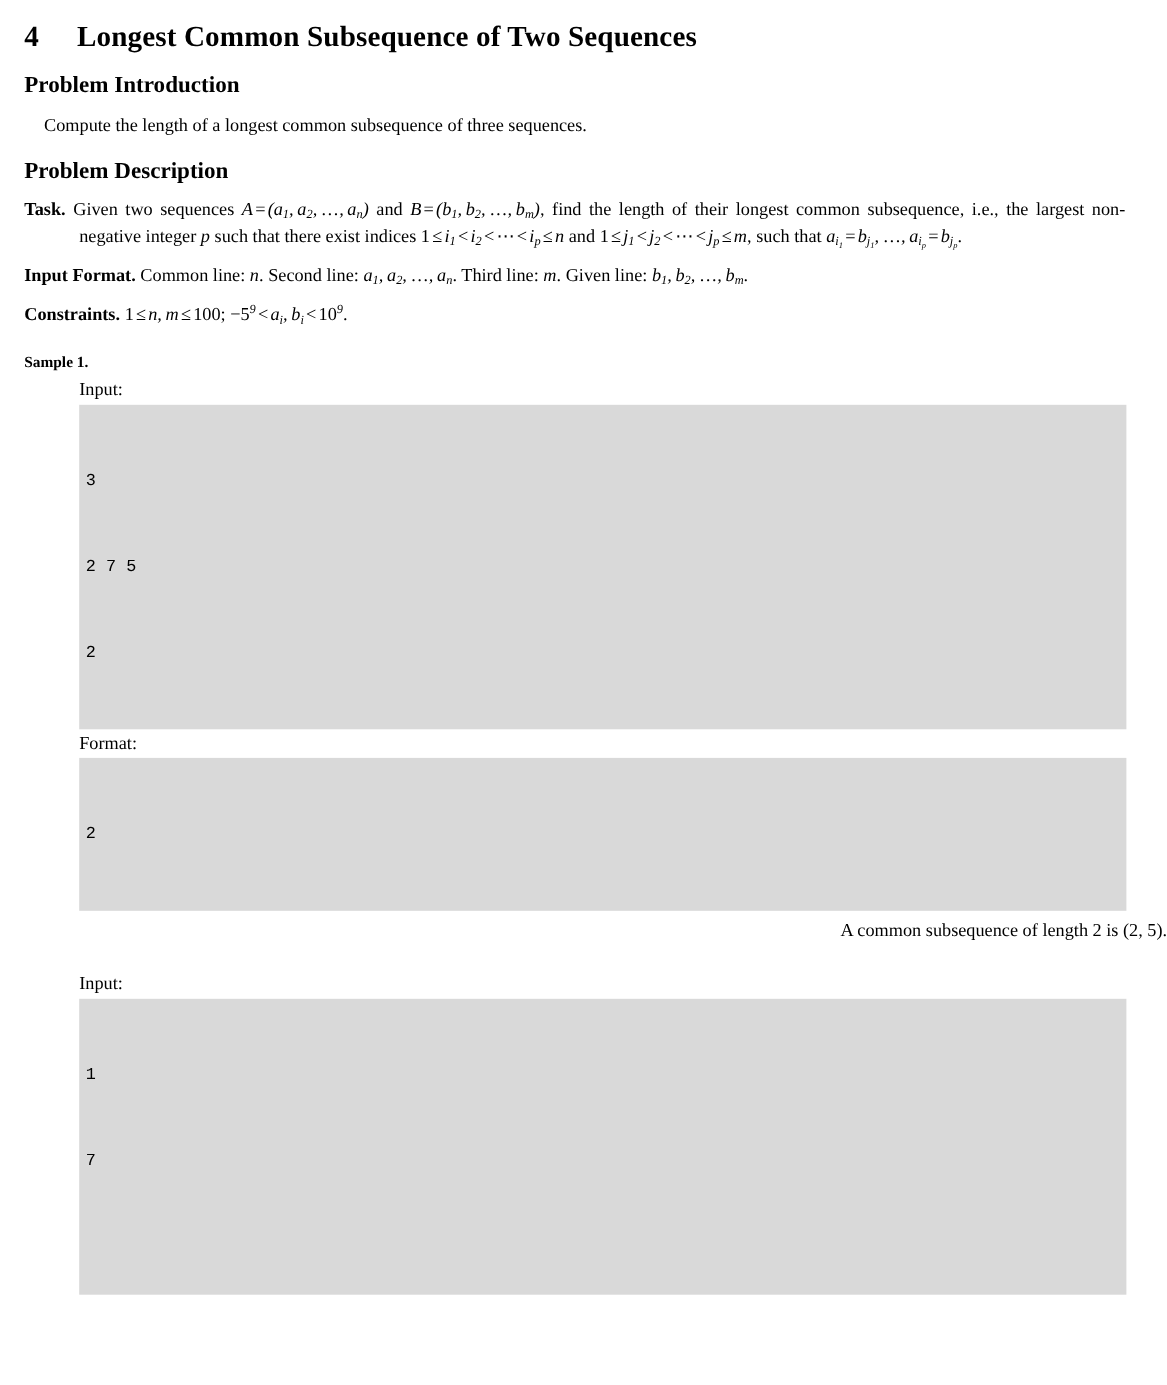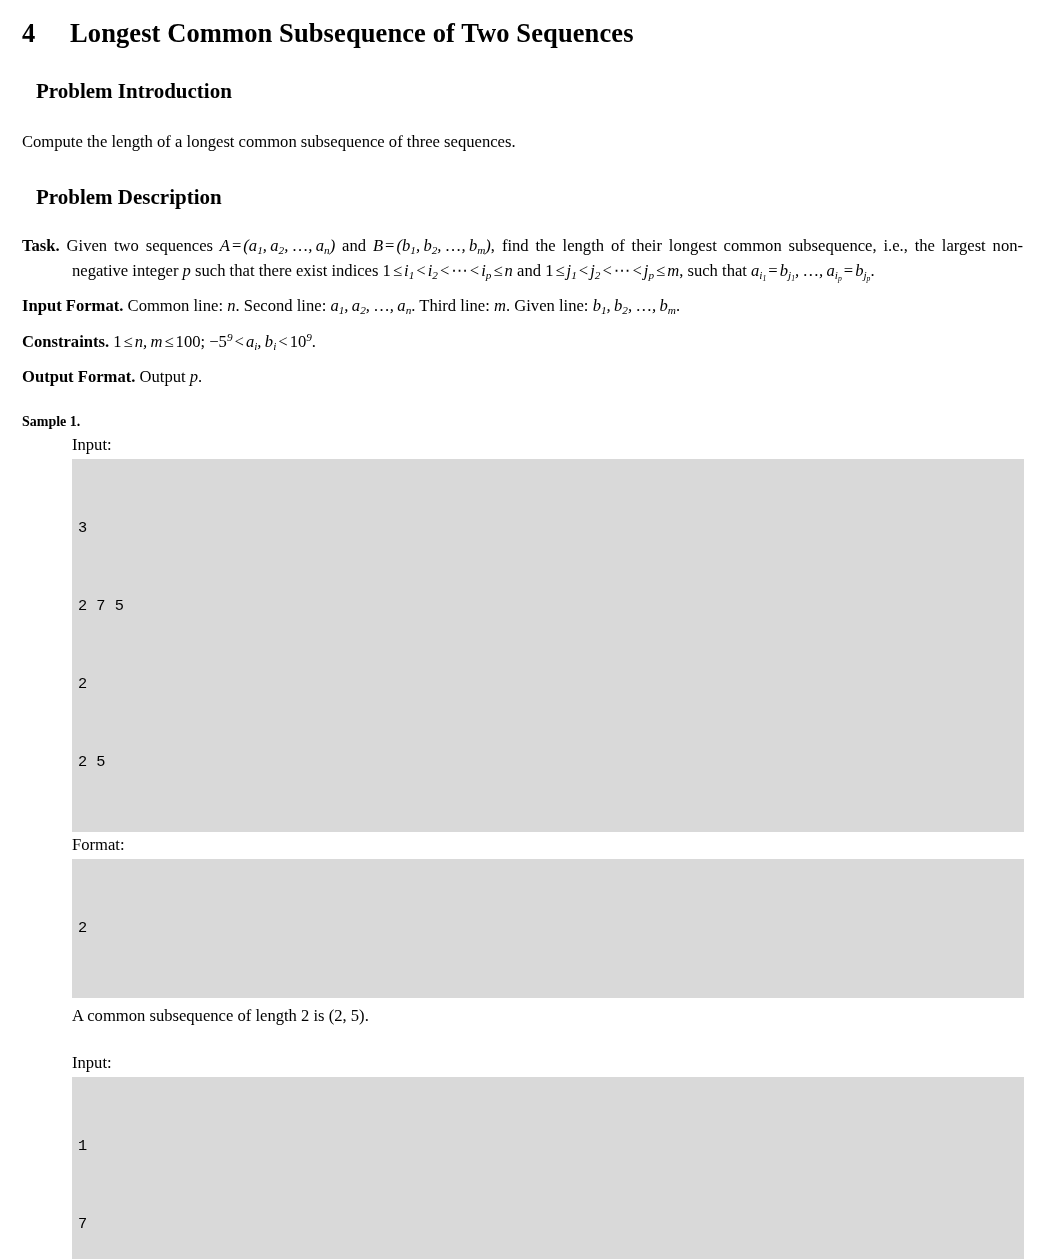--- a/index.html
+++ b/index.html
@@ -33,36 +33,37 @@
     padding: 18px 0 0 22px;
     line-height: 1.15;
   }
   .section-number {
     width: 48px;
     flex: 0 0 48px;
   }
   .subsection-title {
     font-size: 21px;
     font-weight: bold;
-    margin: 14px;
+    margin: 0;
     padding: 17px 0 0 22px;
     line-height: 1.15;
   }
   
   .para {
     font-size: 16.6px;
     line-height: 1.52;
     margin: 0;
     padding: 10px 38px 0 22px;
     text-align: justify;
     text-justify: inter-word;
   }
   .para.intro {
     padding-top: 11px;
     text-align: left;
+    margin-left: 18px;
   }
   .para.hang {
     padding-left: 22px;
     text-indent: 0;
   }
   .para.hang .body-text {
     display: block;
     margin-left: 50px;
     text-indent: -50px;
   }
@@ -115,20 +116,21 @@
     color: #000000;
     white-space: pre;
   }
   .code-line {
     height: 26px;
   }
   .explain {
     font-size: 16.6px;
     padding: 6px 0 0 72px;
     line-height: 1.5;
+    text-align: right;
   }
 </style>
 </head>
 <body>
 
 <div class="page">
 
   <h1 class="section-title">
     <span class="section-number">4</span>
     <span>Longest Common Subsequence of Two Sequences</span>
@@ -171,36 +173,28 @@
     </span>
   </p>
 
   <p class="para hang">
     <span class="body-text">
       <span class="runin">Constraints.</span>
       <span class="m"><span class="mr">1</span><span class="op">≤</span>n, m<span class="op">≤</span><span class="mr">100</span><span class="mr">;</span> <span class="mr">−5</span><sup class="mr">9</sup><span class="op">&lt;</span>a<sub>i</sub>, b<sub>i</sub><span class="op">&lt;</span><span class="mr">10</span><sup class="mr">9</sup></span><span>.</span>
     </span>
   </p>
 
-  <p class="para hang">
-    <span class="body-text">
-      <span class="runin">Output Format.</span>
-      <span>Output</span>
-      <span class="m">p</span><span>.</span>
-    </span>
-  </p>
 
   <div class="sample-block">
     <div class="sample-label">Sample 1.</div>
     <div class="io-label">Input:</div>
     <div class="code-block">
       <div class="code-line">3</div>
       <div class="code-line">2 7 5</div>
       <div class="code-line">2</div>
-      <div class="code-line">2 5</div>
     </div>
     <div class="io-label">Format:</div>
     <div class="code-block">
       <div class="code-line">2</div>
     </div>
     <div class="explain">
       <span>A common subsequence of length 2 is (2, 5).</span>
     </div>
   </div>
 

